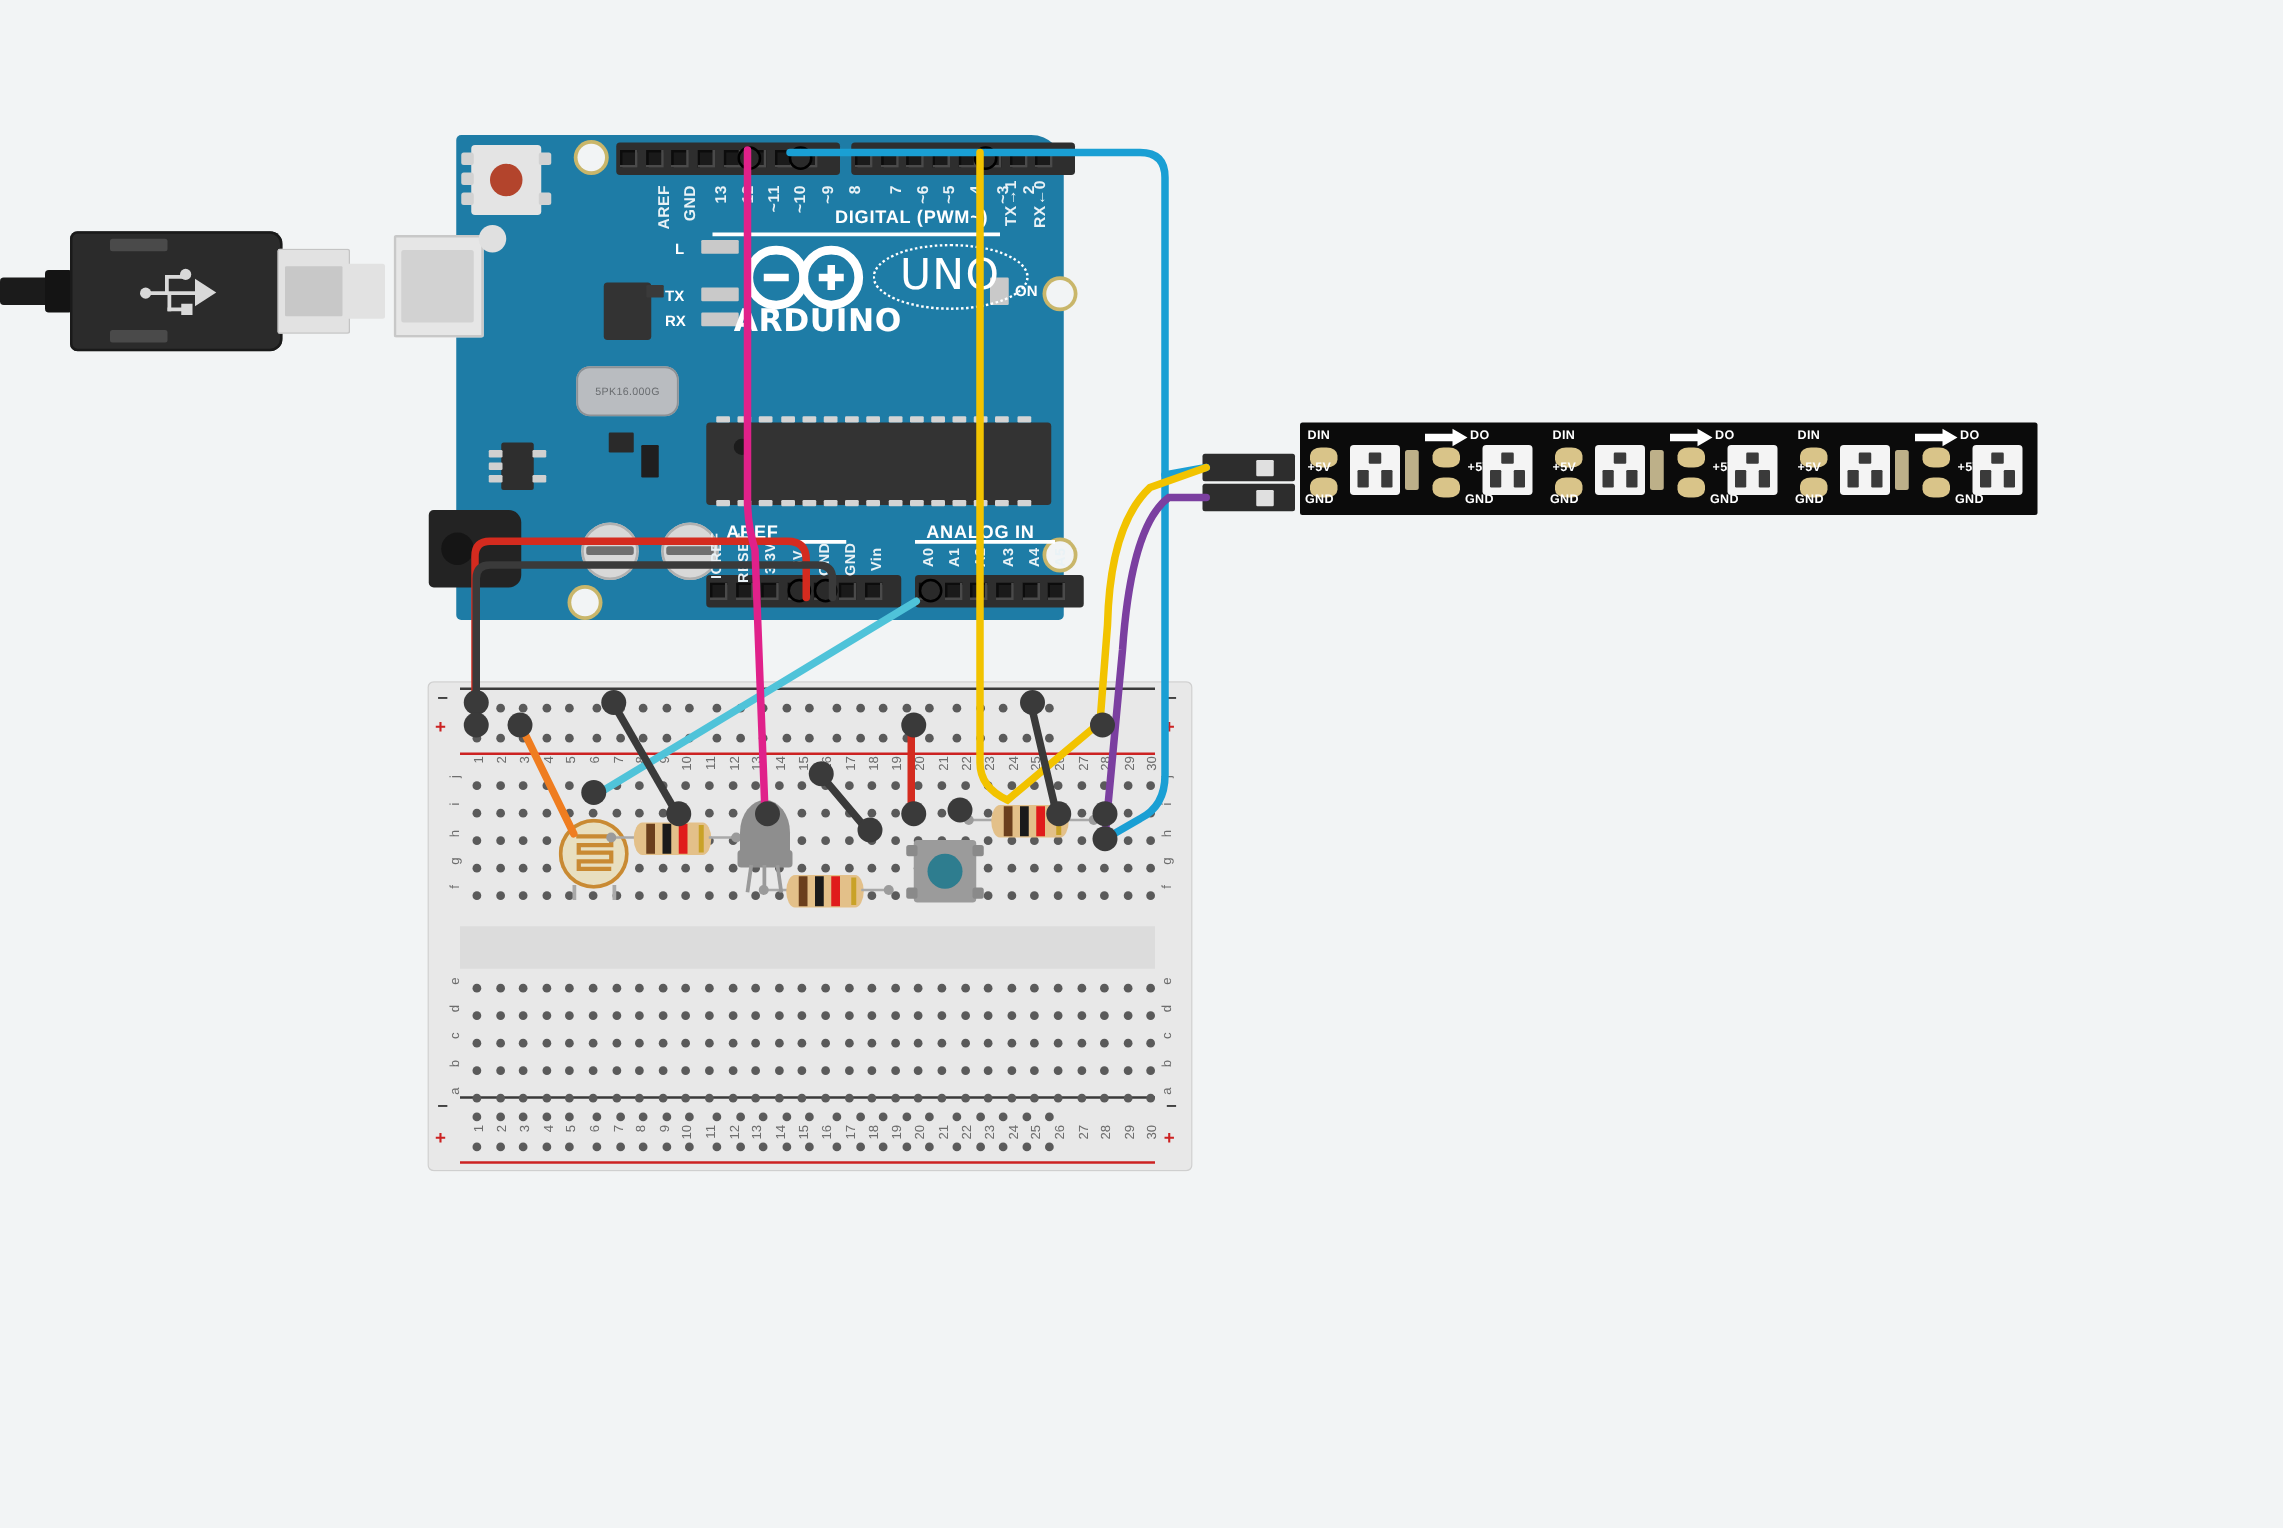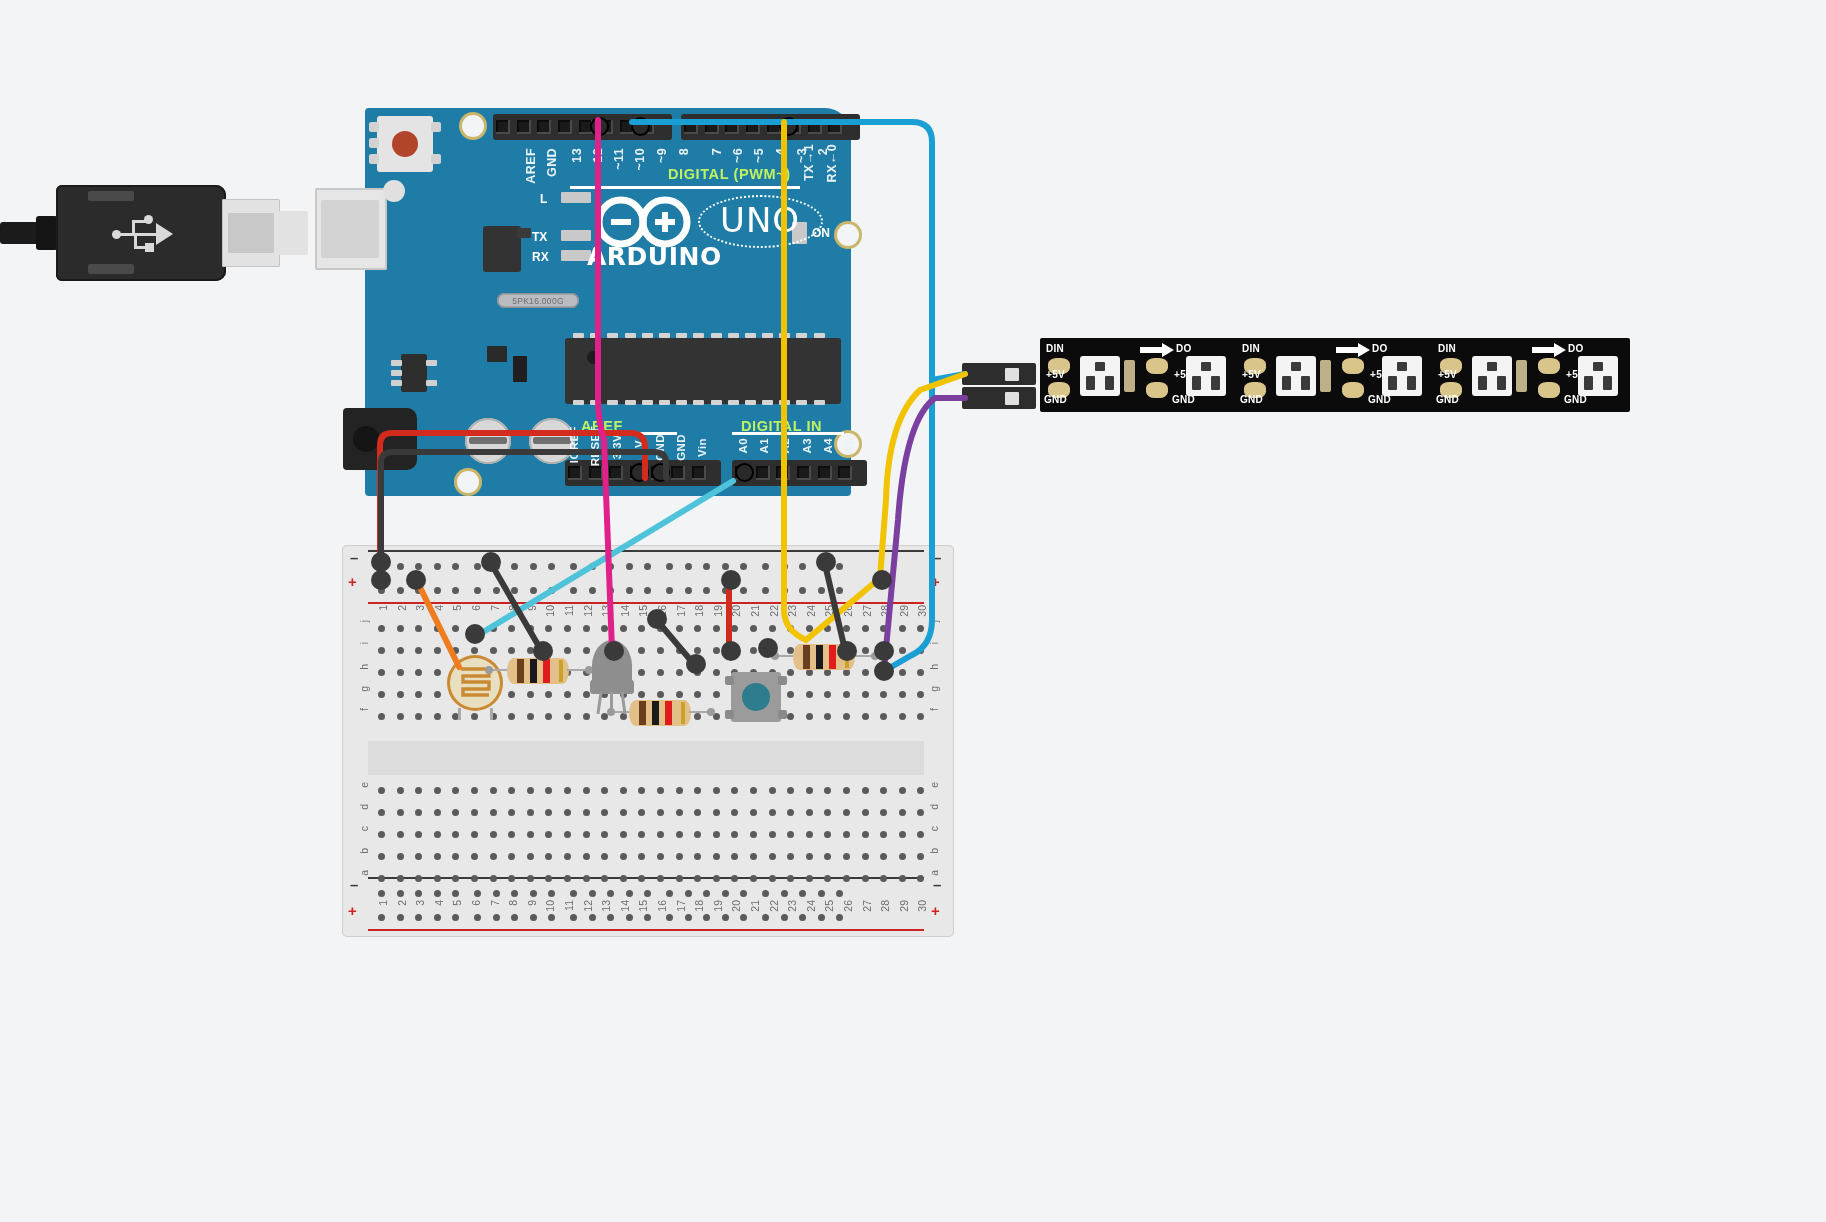--- a/index.html
+++ b/index.html
@@ -57,21 +57,21 @@
     border-radius:50%; border:2.5px solid #000;
     background:#2a2a2a;
   }
   .pin-lbl {
     position:absolute;
     color:#e9f2f6; font-size:12.5px; font-weight:bold;
     writing-mode:vertical-rl; transform:rotate(180deg);
     letter-spacing:0.4px; white-space:nowrap;
   }
   .sec-lbl {
-    position:absolute; color:#bef264;
+    position:absolute; color:#ffffff;
     font-size:14.5px; font-weight:bold; letter-spacing:0.6px;
     white-space:nowrap;
   }
   .wline { position:absolute; background:#fff; height:2.5px; }
   .led-sm { position:absolute; background:#c9c9c9; border-radius:1px; }
   .led-lbl {
     position:absolute; color:#fff; font-size:12px; font-weight:bold;
   }
   .ic-chip {
     position:absolute; background:#333; border-radius:3px;
@@ -362,21 +362,21 @@
         <div class="ic-leg"></div>
         <div class="ic-leg"></div>
     </div>
 
     <div class="ic-chip" style="left:118px;top:118px;width:38px;height:46px;"></div>
 
     <div class="smd" style="left:122px;top:238px;width:20px;height:16px;"></div>
     <div class="smd" style="left:148px;top:248px;width:14px;height:26px;background:#1f1f1f;"></div>
     <div class="smd" style="left:152px;top:120px;width:14px;height:10px;background:#3a3a3a;"></div>
 
-    <div class="xtal" style="left:96px;top:185px;width:82px;height:15px;margin-left:36px;">
+    <div class="xtal" style="left:96px;top:185px;width:82px;height:40px;">
       <span>5PK16.000G</span>
     </div>
 
     <div class="cap" style="left:100px;top:310px;width:46px;height:46px;"></div>
     <div class="cap-bar" style="left:104px;top:329px;width:38px;height:7px;"></div>
     <div class="cap" style="left:164px;top:310px;width:46px;height:46px;"></div>
     <div class="cap-bar" style="left:168px;top:329px;width:38px;height:7px;"></div>
 
     <div class="reg" style="left:36px;top:246px;width:26px;height:38px;"></div>
     <div class="reg-leg" style="left:26px;top:252px;width:11px;height:6px;"></div>
@@ -400,21 +400,21 @@
     <div class="pin-ring" style="left:286px;top:355px;"></div>
     <div class="pin-lbl" style="left:203px;top:318px;font-size:11.5px;">IOREF</div>
     <div class="pin-lbl" style="left:224px;top:318px;font-size:11.5px;">RESET</div>
     <div class="pin-lbl" style="left:246px;top:326px;font-size:11.5px;">3.3V</div>
     <div class="pin-lbl" style="left:268px;top:332px;font-size:11.5px;">5V</div>
     <div class="pin-lbl" style="left:289px;top:326px;font-size:11.5px;">GND</div>
     <div class="pin-lbl" style="left:310px;top:326px;font-size:11.5px;">GND</div>
     <div class="pin-lbl" style="left:331px;top:330px;font-size:11.5px;">Vin</div>
 
     <div class="wline" style="left:367px;top:324px;width:112px;"></div>
-    <div class="sec-lbl" style="left:376px;top:310px;">DIGITAL IN</div>
+    <div class="sec-lbl" style="left:376px;top:310px;">ANALOG IN</div>
     <div class="hdr abs" style="left:367px;top:352px;width:135px;height:26px;">
       <div class="hdr-pin"></div>
         <div class="hdr-pin"></div>
         <div class="hdr-pin"></div>
       <div class="hdr-pin"></div>
         <div class="hdr-pin"></div>
         <div class="hdr-pin"></div>
     </div>
     <div class="pin-ring" style="left:370px;top:355px;"></div>
     <div class="pin-lbl" style="left:372px;top:330px;font-size:11.5px;">A0</div>

